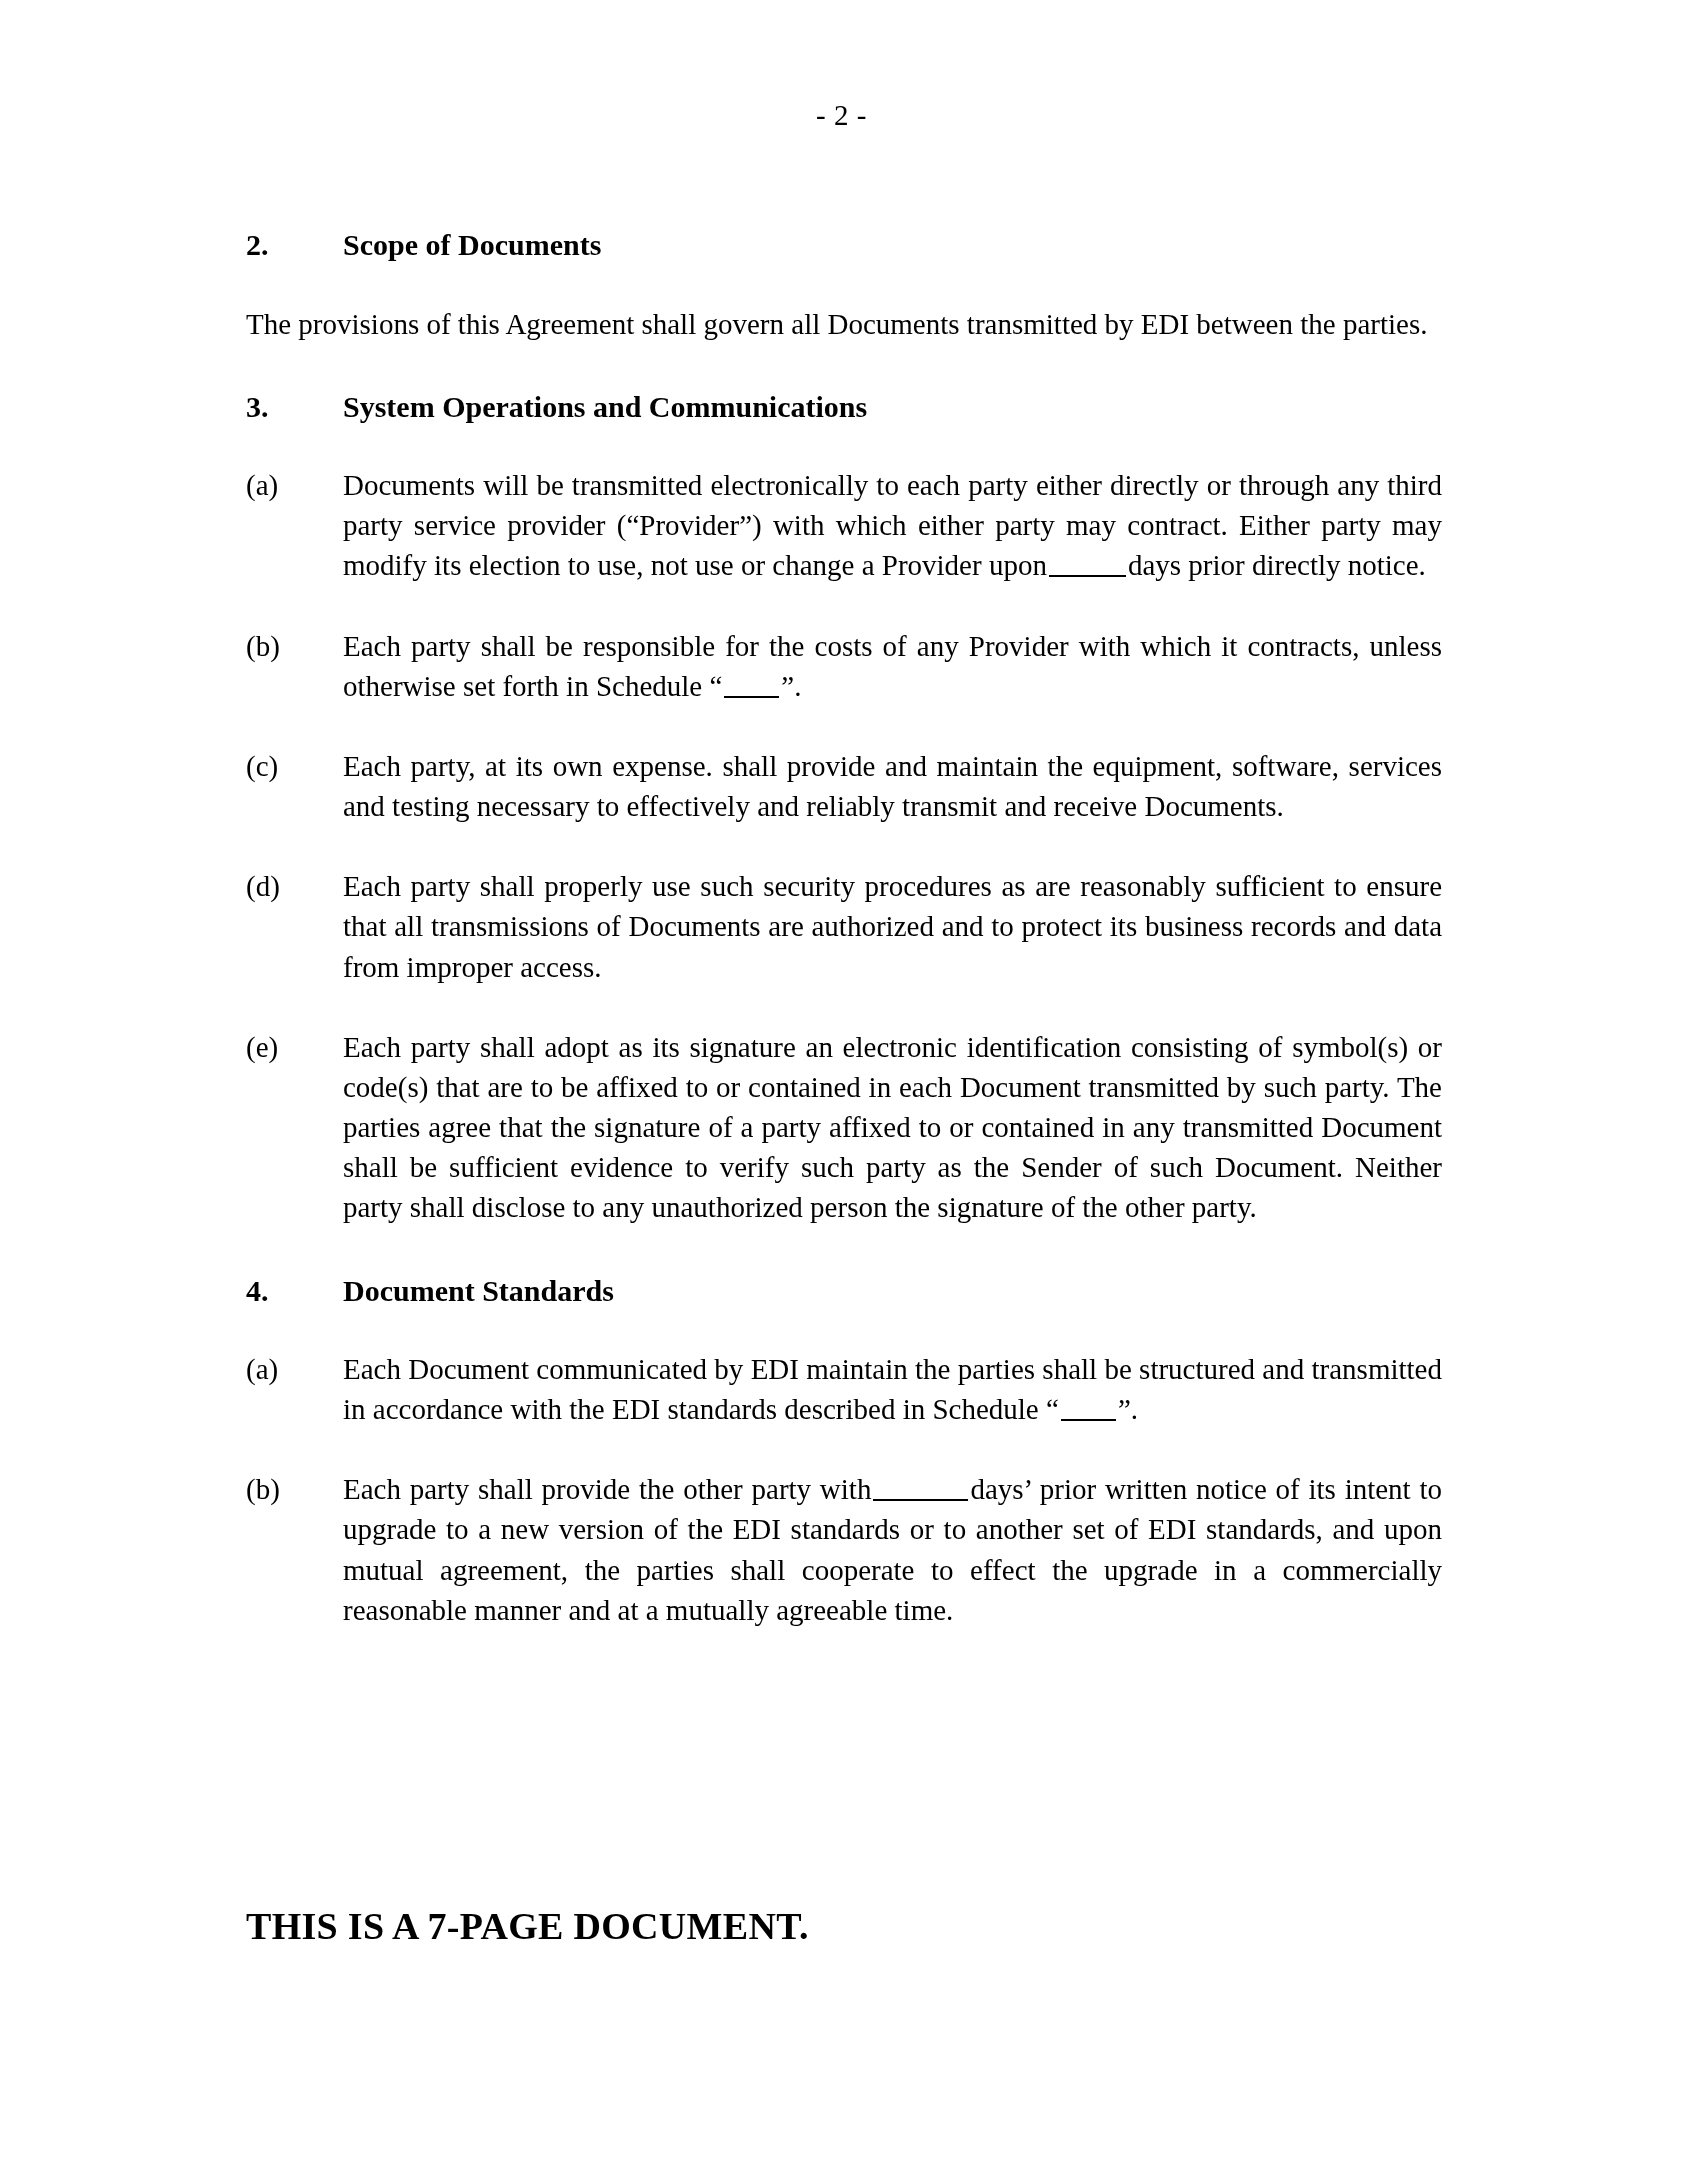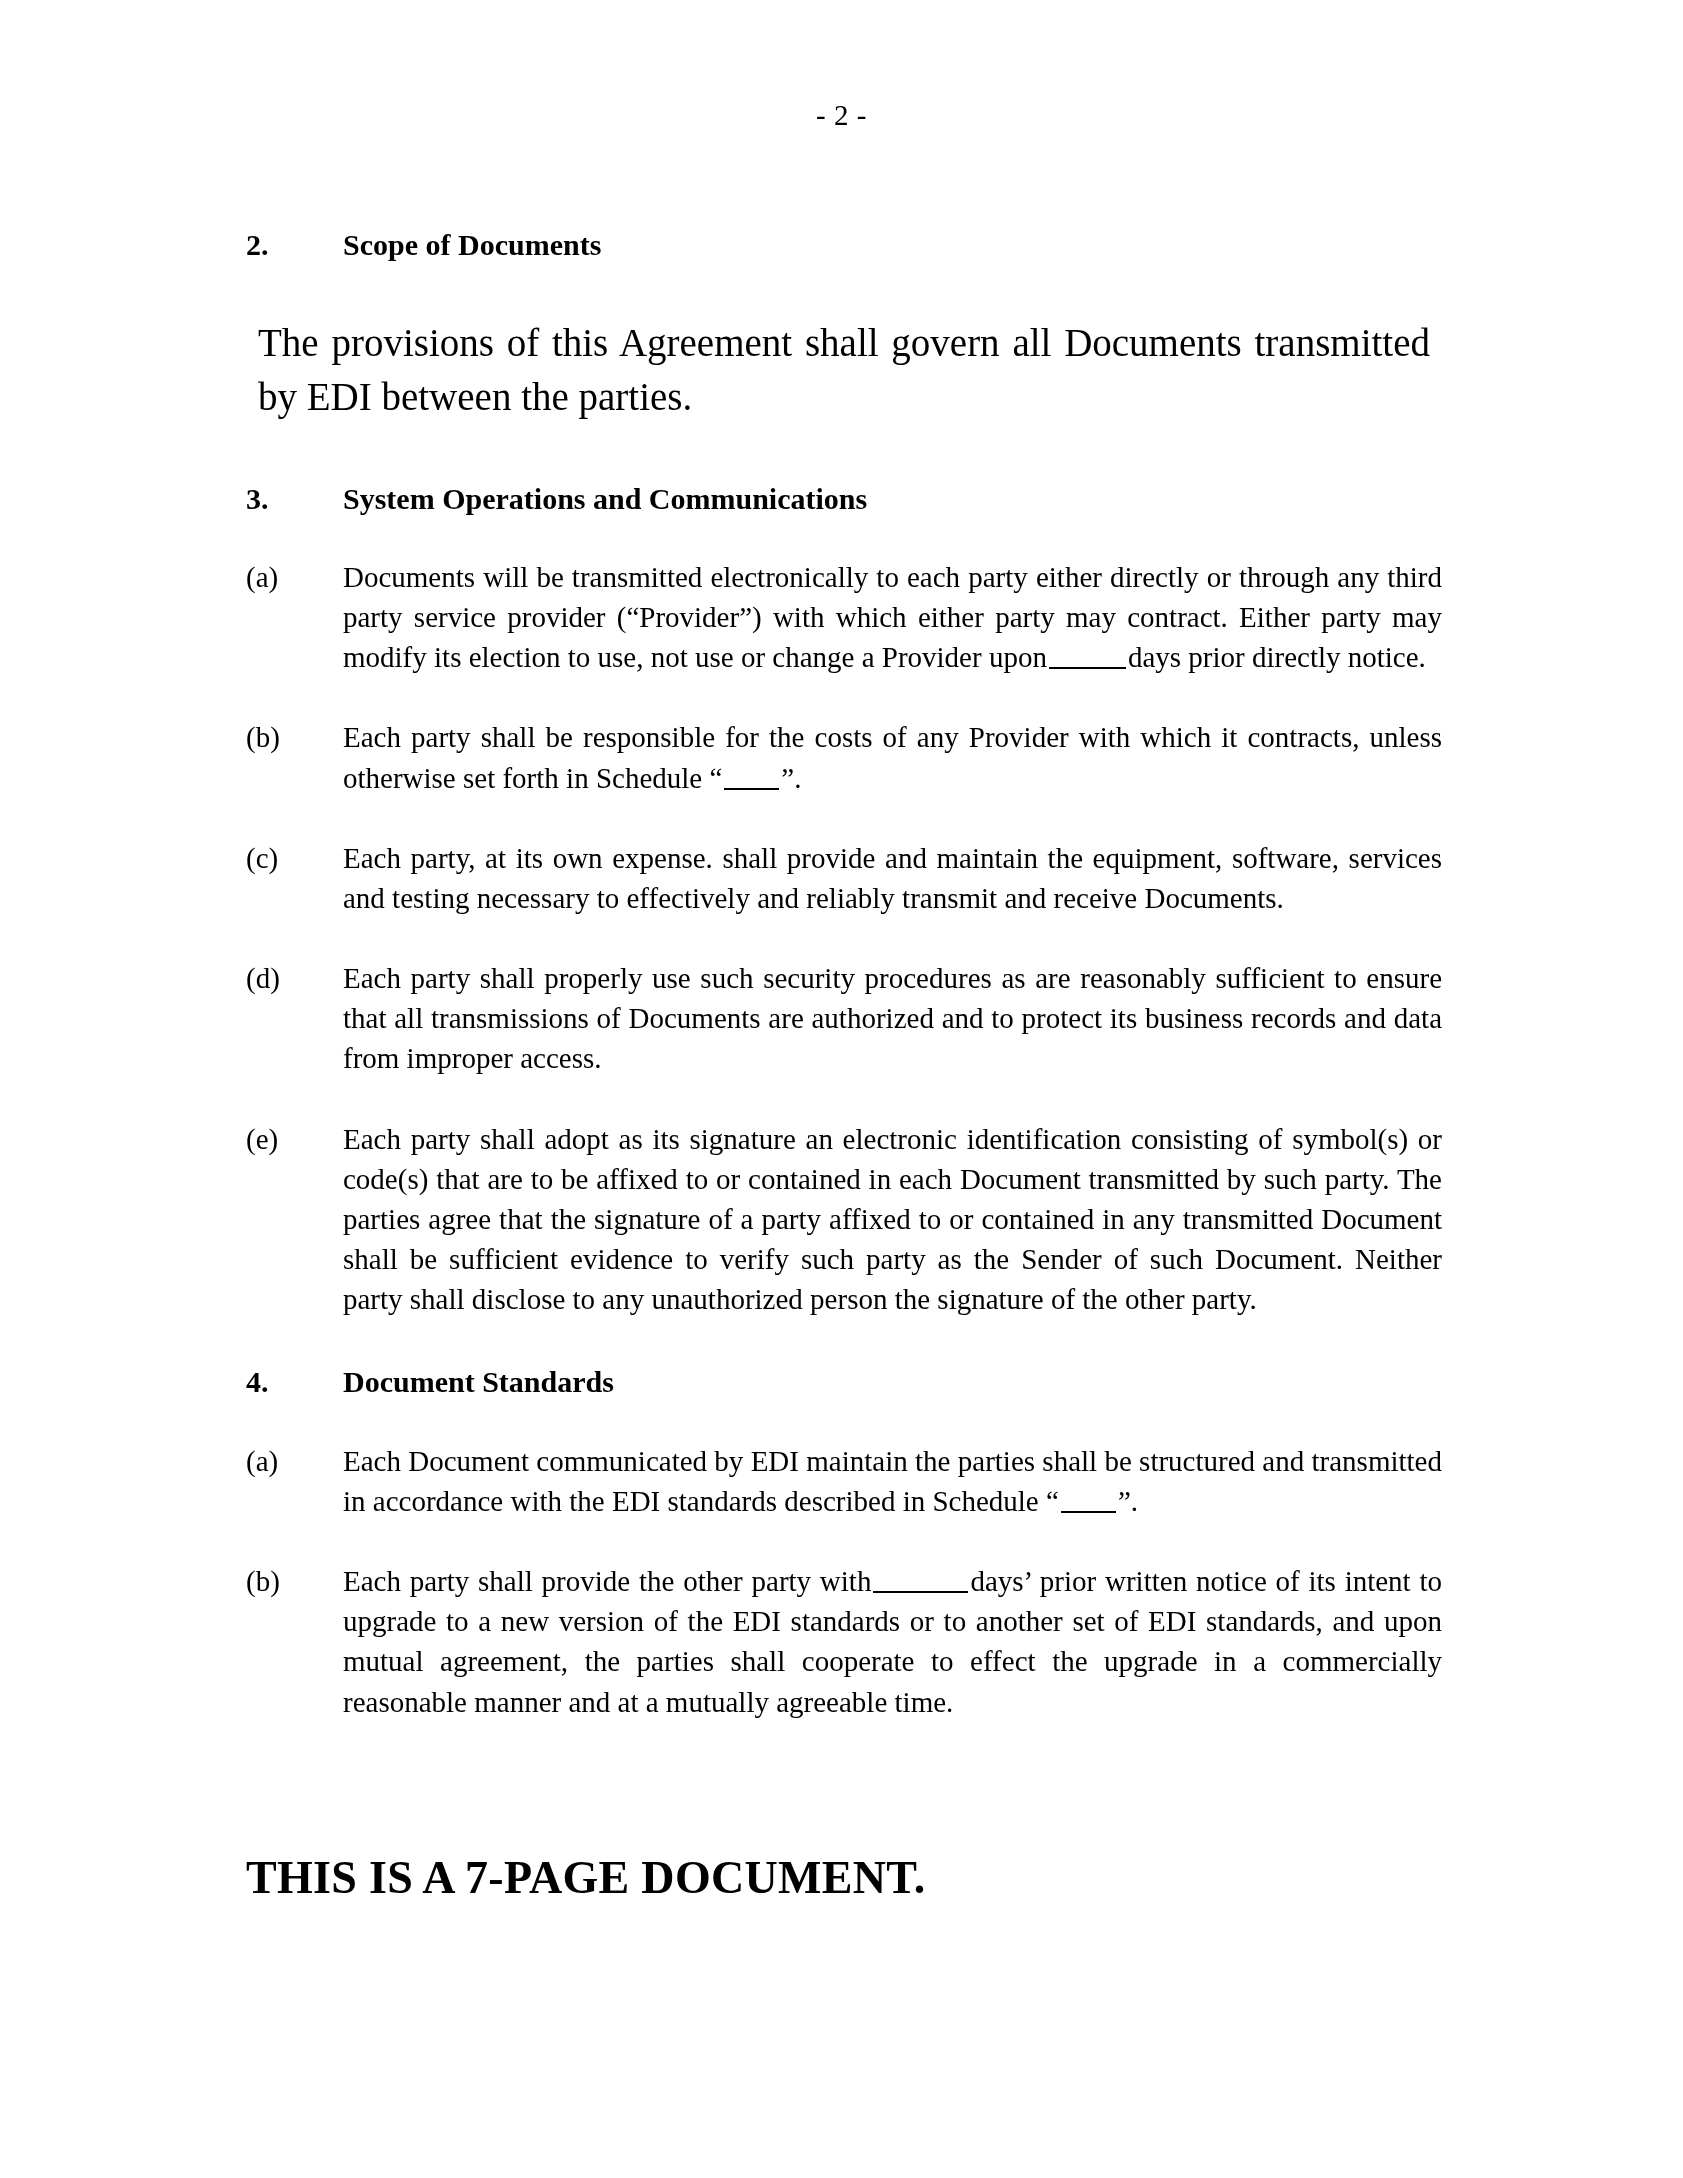--- a/index.html
+++ b/index.html
@@ -63,24 +63,24 @@
   .para .label {
     width: 97px;
     flex: 0 0 97px;
   }
   .para .body {
     flex: 1 1 auto;
     text-align: justify;
     text-justify: inter-word;
   }
   .plain-para {
-    font-size: 39px;
+    font-size: 29px;
     line-height: 1.385;
     text-align: justify;
-    margin: 12px;
+    margin: 0;
   }
   .gap-md { height: 40px; }
   .gap-lg { height: 44px; }
   .blank-short {
     display: inline-block;
     width: 55px;
     border-bottom: 2px solid #000;
     vertical-align: -2px;
     margin: 0 2px;
   }
@@ -94,22 +94,22 @@
   .blank-long {
     display: inline-block;
     width: 95px;
     border-bottom: 2px solid #000;
     vertical-align: -2px;
     margin: 0 2px;
   }
   .footer-note {
     position: absolute;
     left: 246px;
-    top: 1851px;
-    font-size: 46px;
+    top: 1904px;
+    font-size: 38px;
     font-weight: bold;
     letter-spacing: 0.3px;
   }
 </style>
 </head>
 <body>
 
 <div class="page">
 
   <div class="page-number">- 2 -</div>

